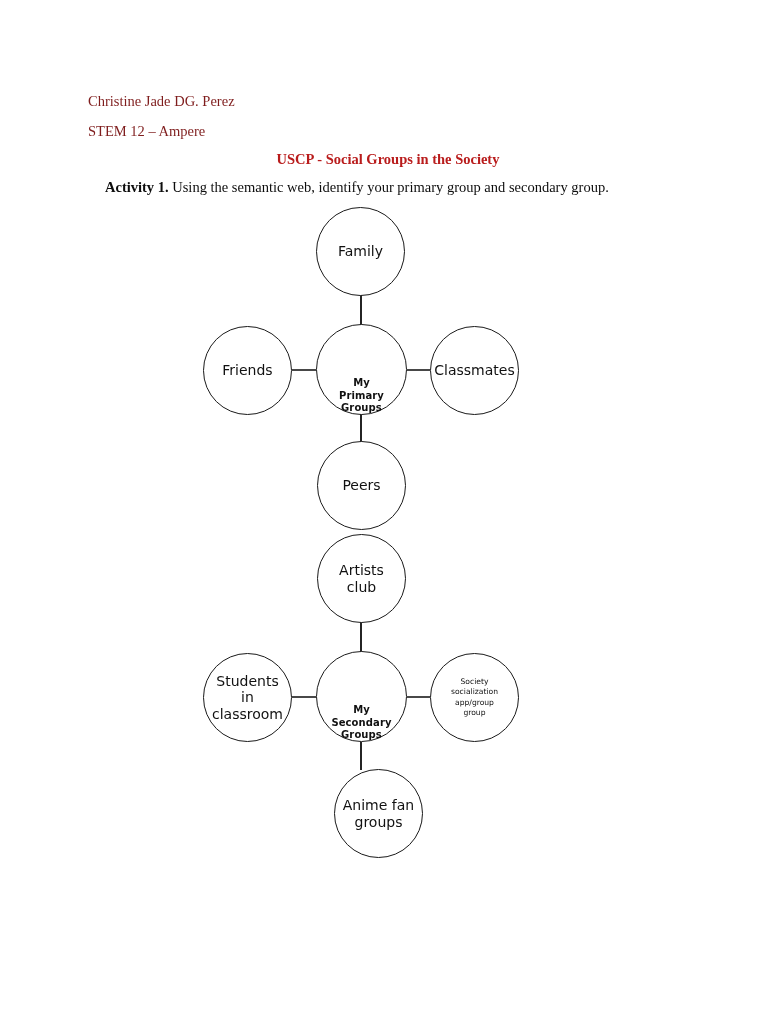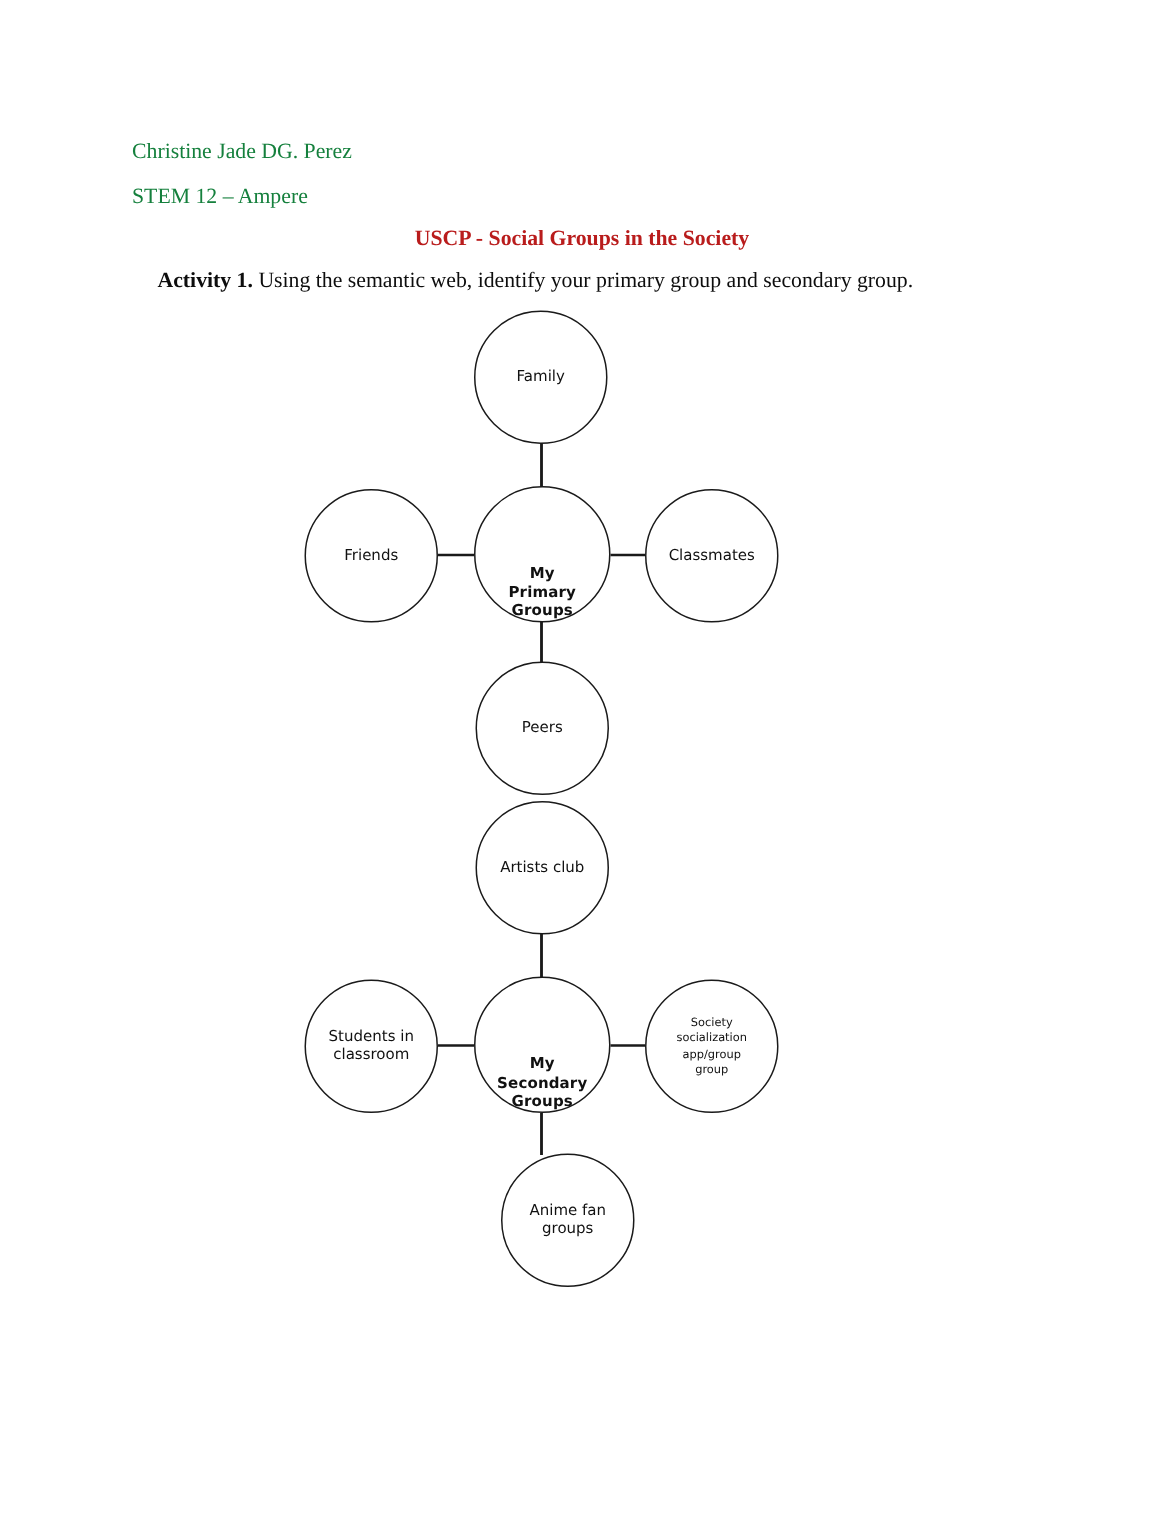--- a/index.html
+++ b/index.html
@@ -25,21 +25,21 @@
   }
 
   
   .hdr {
     position: absolute;
     left: 88px;
     width: 600px;
     font-family: "Liberation Serif", serif;
     font-size: 14.5px;
     line-height: 1.0;
-    color: #15803d;
+    color: #7f1d1d;
     white-space: nowrap;
   }
   .hdr-name   { top: 94px; }
   .hdr-sect   { top: 124px; }
 
   .doc-title {
     position: absolute;
     top: 151px;
     left: 88px;
     width: 600px;
@@ -89,21 +89,21 @@
   .node .lbl {
     display: block;
     padding: 0 5px;
     line-height: 1.15;
   }
 
   
   .node.sat {
     width: 89px;
     height: 89px;
-    font-size: 10px;
+    font-size: 14px;
   }
   
   .node.hub {
     width: 91px;
     height: 91px;
     font-size: 10px;
     font-weight: 600;
     letter-spacing: 0.1px;
     align-items: flex-end;
   }

